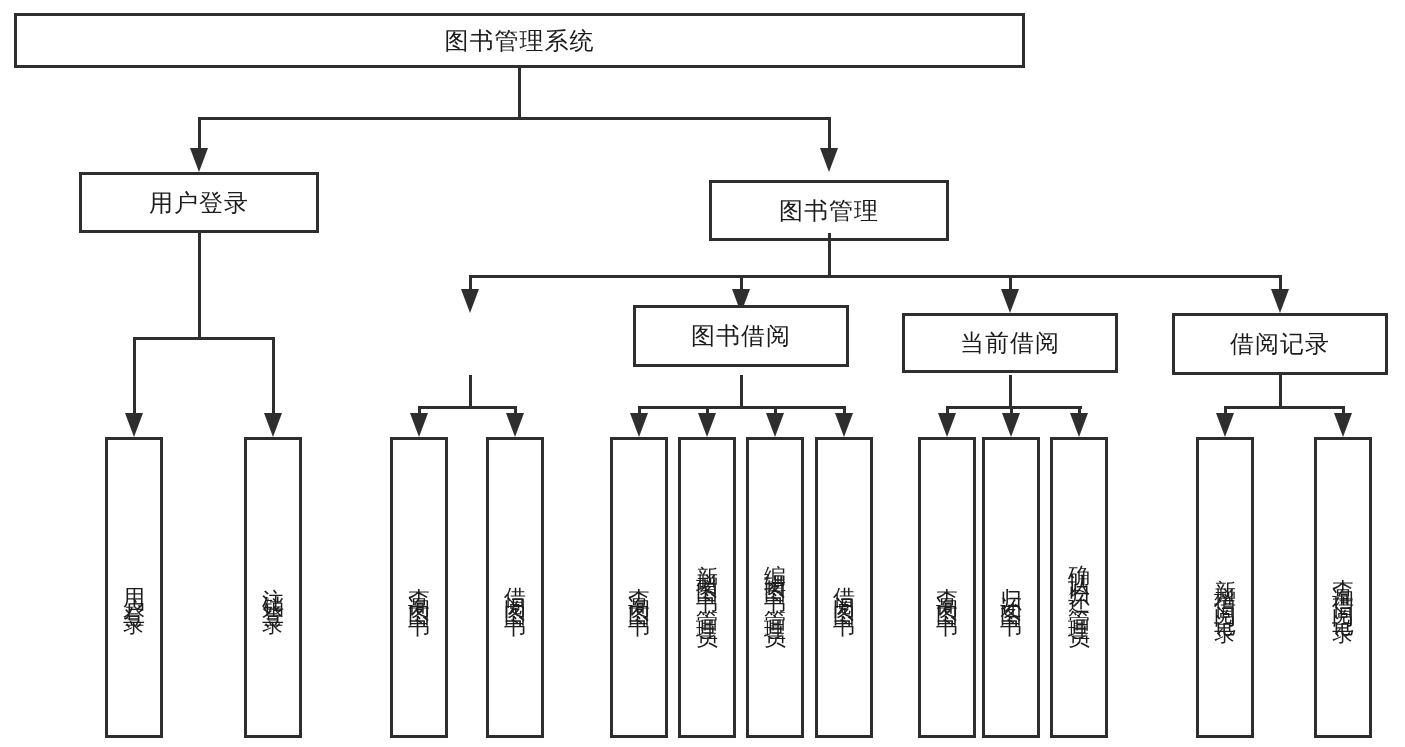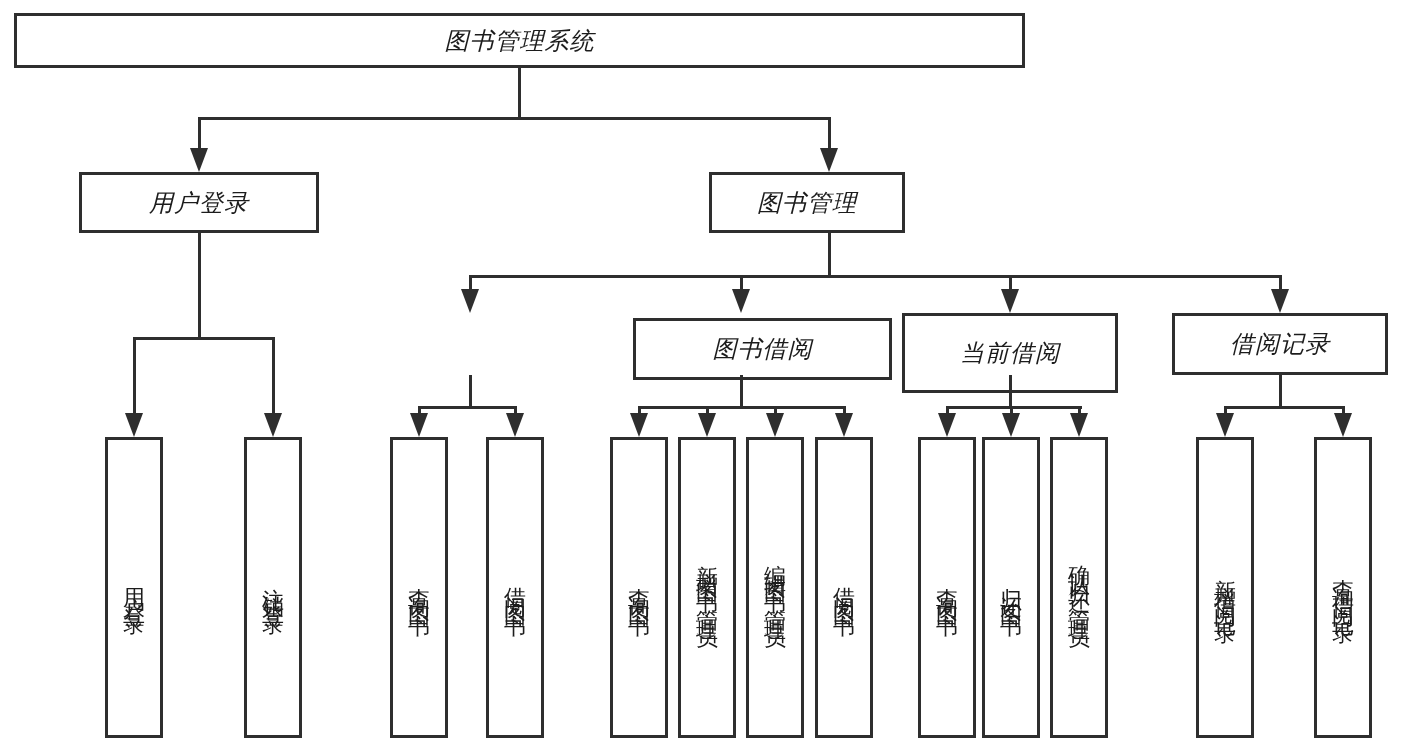--- a/index.html
+++ b/index.html
@@ -18,21 +18,20 @@
     background:#ffffff;
     display:flex;
     align-items:center;
     justify-content:center;
     color:#1c1c1c;
   }
   .hbox{
     font-size:24px;
     letter-spacing:1px;
     white-space:nowrap;
-    font-style:italic;
   }
   .vbox{
     writing-mode:vertical-rl;
     font-size:22px;
     letter-spacing:9px;
     line-height:1;
     text-align:center;
   }
   .vline{
     position:absolute;
@@ -69,42 +68,42 @@
   <div class="box hbox" style="left:14px;top:13px;width:1011px;height:55px">图书管理系统</div>
 
   <div class="vline" style="left:518px;top:68px;height:49px"></div>
   <div class="hline" style="left:198px;top:117px;width:633px"></div>
   <div class="vline" style="left:198px;top:117px;height:33px"></div>
   <div class="arrow" style="left:190px;top:148px"></div>
   <div class="vline" style="left:828px;top:117px;height:33px"></div>
   <div class="arrow" style="left:820px;top:148px"></div>
 
   <div class="box hbox" style="left:79px;top:172px;width:240px;height:61px">用户登录</div>
-  <div class="box hbox" style="left:709px;top:172px;width:196px;height:61px">图书管理</div>
+  <div class="box hbox" style="left:709px;top:180px;width:240px;height:61px">图书管理</div>
 
   <div class="vline" style="left:198px;top:233px;height:104px"></div>
   <div class="hline" style="left:133px;top:337px;width:142px"></div>
   <div class="vline" style="left:133px;top:337px;height:78px"></div>
   <div class="arrow" style="left:125px;top:413px"></div>
   <div class="vline" style="left:272px;top:337px;height:78px"></div>
   <div class="arrow" style="left:264px;top:413px"></div>
 
   <div class="vline" style="left:828px;top:233px;height:42px"></div>
   <div class="hline" style="left:469px;top:275px;width:813px"></div>
   <div class="vline" style="left:469px;top:275px;height:16px"></div>
   <div class="arrow" style="left:461px;top:289px"></div>
   <div class="vline" style="left:740px;top:275px;height:16px"></div>
   <div class="arrow" style="left:732px;top:289px"></div>
   <div class="vline" style="left:1009px;top:275px;height:16px"></div>
   <div class="arrow" style="left:1001px;top:289px"></div>
   <div class="vline" style="left:1279px;top:275px;height:16px"></div>
   <div class="arrow" style="left:1271px;top:289px"></div>
 
-  <div class="box hbox" style="left:633px;top:318px;width:259px;height:62px">图书借阅</div>
-  <div class="box hbox" style="left:902px;top:313px;width:216px;height:80px">当前借阅</div>
+  <div class="box hbox" style="left:633px;top:305px;width:216px;height:62px">图书借阅</div>
+  <div class="box hbox" style="left:902px;top:313px;width:216px;height:60px">当前借阅</div>
   <div class="box hbox" style="left:1172px;top:313px;width:216px;height:62px">借阅记录</div>
 
   <div class="vline" style="left:469px;top:375px;height:31px"></div>
   <div class="hline" style="left:418px;top:406px;width:99px"></div>
   <div class="vline" style="left:418px;top:406px;height:9px"></div>
   <div class="arrow" style="left:410px;top:413px"></div>
   <div class="vline" style="left:514px;top:406px;height:9px"></div>
   <div class="arrow" style="left:506px;top:413px"></div>
 
   <div class="vline" style="left:740px;top:375px;height:31px"></div>

